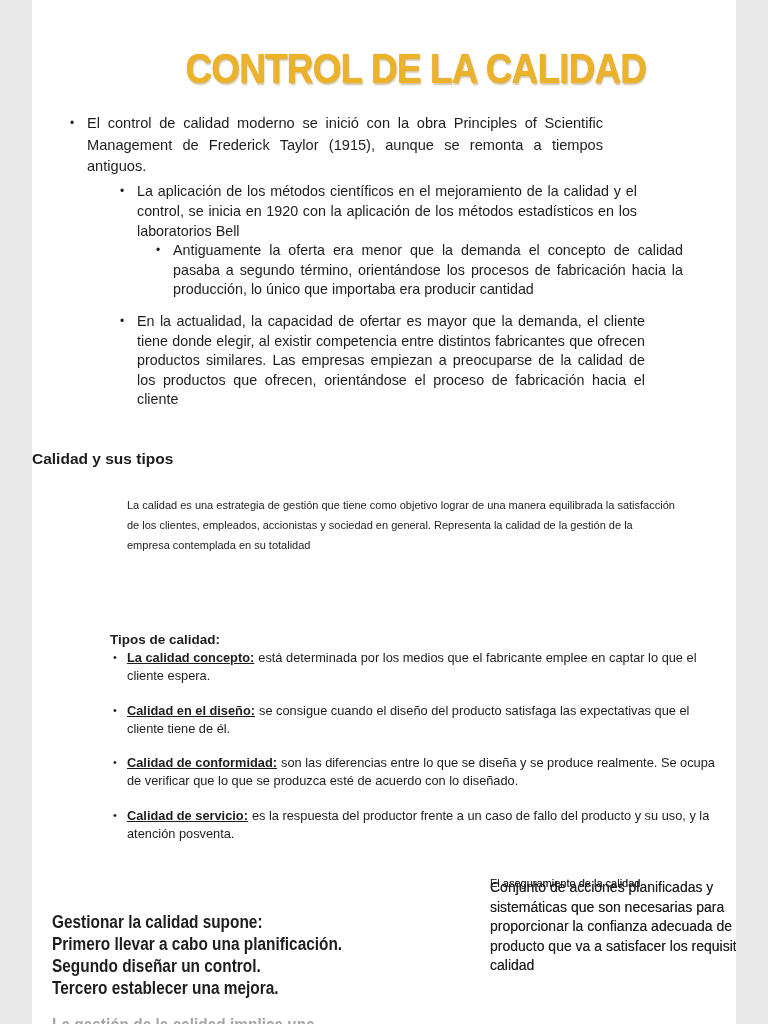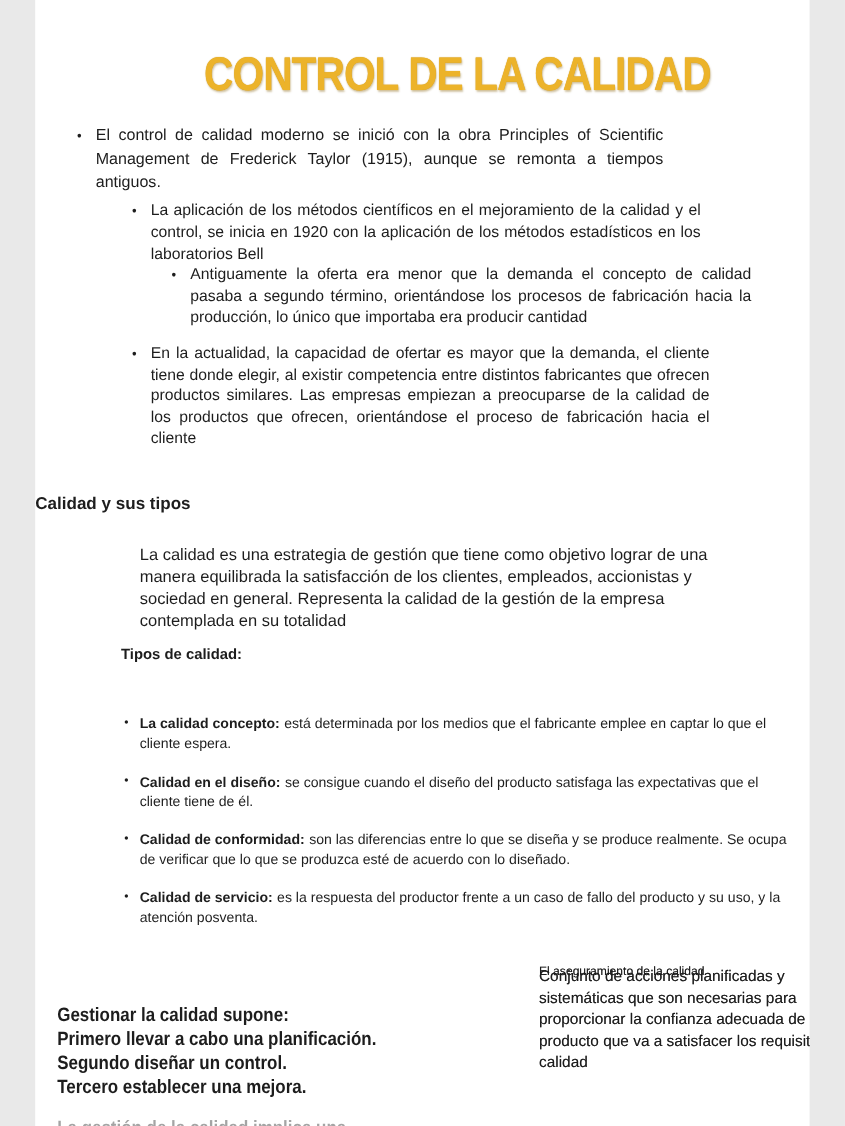--- a/index.html
+++ b/index.html
@@ -32,32 +32,32 @@
   .b2{top:181px;left:87px;width:500px;padding-left:18px;font-size:14.3px;line-height:20px;}
   .b3{top:241px;left:123px;width:510px;padding-left:18px;font-size:14.3px;line-height:19.5px;}
   .b4{top:312px;left:87px;width:508px;padding-left:18px;font-size:14.3px;line-height:19.5px;}
   
   .section-heading{
     position:absolute;top:450px;left:0;width:768px;
     font-size:15.5px;font-weight:700;
   }
   .def-paragraph{
     position:absolute;top:495px;left:95px;width:548px;
-    font-size:15px;line-height:20px;
+    font-size:11px;line-height:20px;
   }
   .tipos-label{
-    position:absolute;top:587px;left:78px;
+    position:absolute;top:632px;left:78px;
     font-size:13.5px;font-weight:700;
   }
   .tipo{
     position:absolute;left:79px;width:602px;padding-left:16px;
     font-size:12.8px;line-height:17.8px;
   }
   .tipo .dot{position:absolute;left:2px;top:0;font-size:11px;}
-  .tipo .lead{font-weight:700;margin-right:4px;}
+  .tipo .lead{font-weight:700;text-decoration:underline;margin-right:4px;}
   .t1{top:649px}.t2{top:702px}.t3{top:754px}.t4{top:807px}
   
   .bl-heading{
     position:absolute;top:869px;left:20px;width:375px;
     text-align:center;font-size:15.5px;font-weight:700;
   }
   .bl-lines{
     position:absolute;top:911px;left:20px;width:420px;
     font-size:17.5px;font-weight:700;line-height:22px;
     transform:scaleX(.88);transform-origin:left top;

